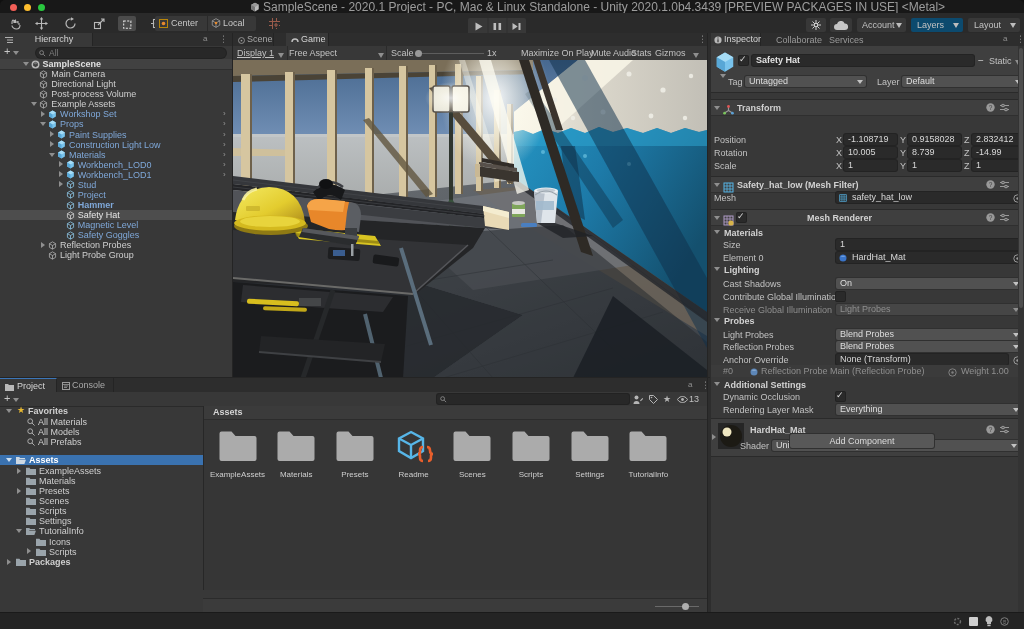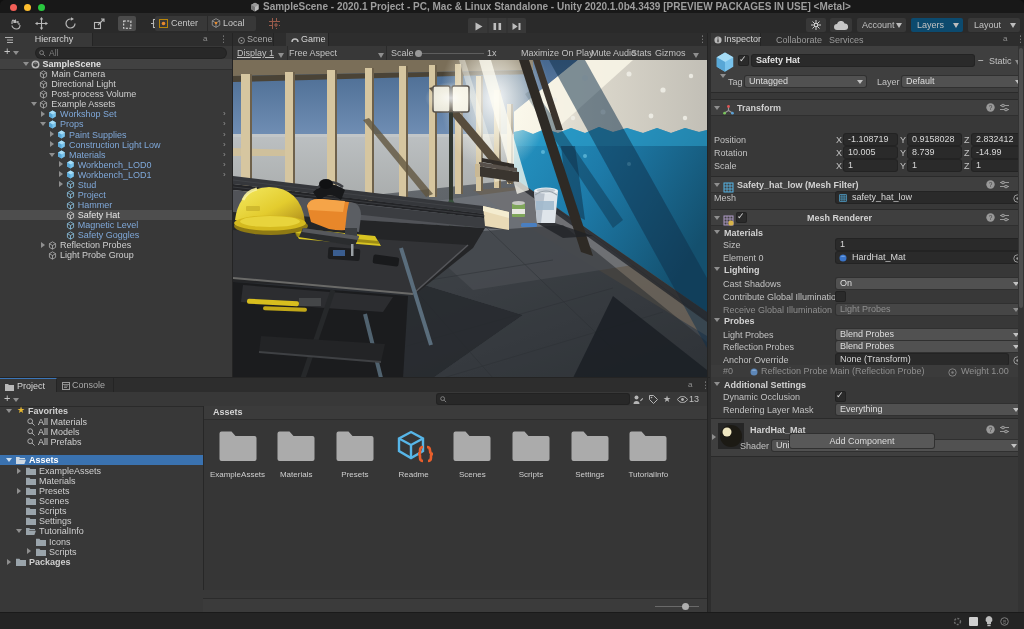--- a/index.html
+++ b/index.html
@@ -18,21 +18,21 @@
 .arrow-d{position:absolute;width:0;height:0;border-left:3.5px solid transparent;border-right:3.5px solid transparent;border-top:5px solid #8f8f8f;}
 .hdr{position:absolute;font-size:9px;font-weight:bold;color:#d2d2d2;white-space:nowrap;}
 </style>
 </head>
 <body>
 
 <div class="abs" style="left:0;top:0;width:1024px;height:13px;background:#181818;border-radius:5px 5px 0 0;">
   <div class="abs" style="left:10px;top:3.5px;width:7px;height:7px;border-radius:50%;background:#f35f57;"></div>
   <div class="abs" style="left:24px;top:3.5px;width:7px;height:7px;border-radius:50%;background:#fdbd2e;"></div>
   <div class="abs" style="left:38px;top:3.5px;width:7px;height:7px;border-radius:50%;background:#29c73f;"></div>
-  <div class="txt" style="left:263px;top:2px;font-size:10px;font-weight:bold;color:#9d9d9d;letter-spacing:0px;">SampleScene - 2020.1 Project - PC, Mac &amp; Linux Standalone - Unity 2020.1.0b4.3439 [PREVIEW PACKAGES IN USE] &lt;Metal&gt;</div>
+  <div class="txt" style="left:263px;top:2px;font-size:12px;font-weight:normal;color:#9d9d9d;letter-spacing:0px;">SampleScene - 2020.1 Project - PC, Mac &amp; Linux Standalone - Unity 2020.1.0b4.3439 [PREVIEW PACKAGES IN USE] &lt;Metal&gt;</div>
   <svg class="abs" style="left:250px;top:2px" width="10" height="10" viewBox="0 0 16 16">
       <path d="M8 1 14 4.5V11.5L8 15 2 11.5V4.5Z" fill="#bbb"></path>
       <path d="M8 1 14 4.5 8 8 2 4.5Z" fill="#999"></path>
       <path d="M8 8v7L2 11.5v-7Z" fill="#777"></path>
     </svg>
 </div>
 
 <div class="abs" style="left:0;top:13px;width:1024px;height:20px;background:#2a2a2a;border-bottom:1px solid #1c1c1c;">
 
   <svg class="abs" style="left:8px;top:4px" width="250" height="13" viewBox="0 0 250 13">
@@ -313,21 +313,21 @@
         </div>
         <div class="abs" style="left:77.7px;top:0;color:#7fa8d9;">Project</div>
       </div>
   <div class="row" style="left:0;top:167.0px;width:232px;">
         <div class="abs" style="left:65.7px;top:0;width:9px;height:10px;">
           <svg class="abs" style="left:0;top:0.5px" width="9" height="9" viewBox="0 0 16 16">
             <path d="M8 1.5 13.5 4.7V11.3L8 14.5 2.5 11.3V4.7Z" fill="none" stroke="#8fc8e8" stroke-width="1.4"></path>
             <path d="M2.5 4.7 8 8l5.5-3.3M8 8v6.5" fill="none" stroke="#8fc8e8" stroke-width="1.4"></path>
           </svg>
         </div>
-        <div class="abs" style="left:77.7px;top:0;color:#7fa8d9;">Hammer</div>
+        <div class="abs" style="left:77.7px;top:0;color:#7fa8d9;font-weight:bold;">Hammer</div>
       </div>
   <div class="row" style="left:0;top:177.0px;width:232px;background:#4d4d4d;">
         <div class="abs" style="left:65.7px;top:0;width:9px;height:10px;">
           <svg class="abs" style="left:0;top:0.5px" width="9" height="9" viewBox="0 0 16 16">
             <path d="M8 1.5 13.5 4.7V11.3L8 14.5 2.5 11.3V4.7Z" fill="none" stroke="#d8d8d8" stroke-width="1.4"></path>
             <path d="M2.5 4.7 8 8l5.5-3.3M8 8v6.5" fill="none" stroke="#d8d8d8" stroke-width="1.4"></path>
           </svg>
         </div>
         <div class="abs" style="left:77.7px;top:0;color:#e8e8e8;">Safety Hat</div>
       </div>

